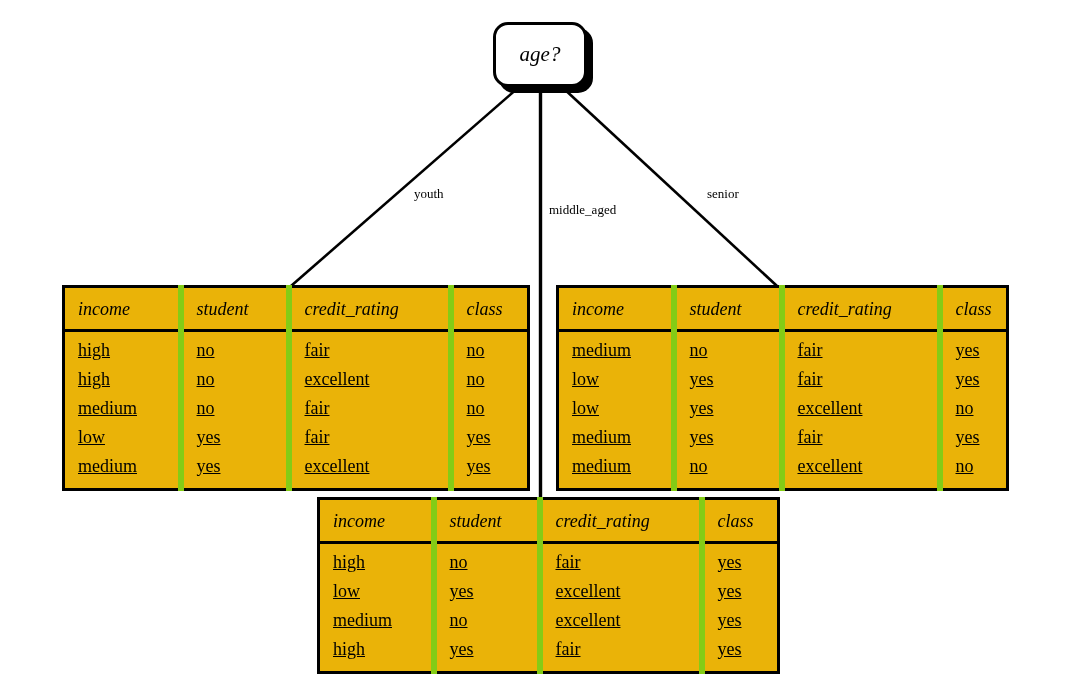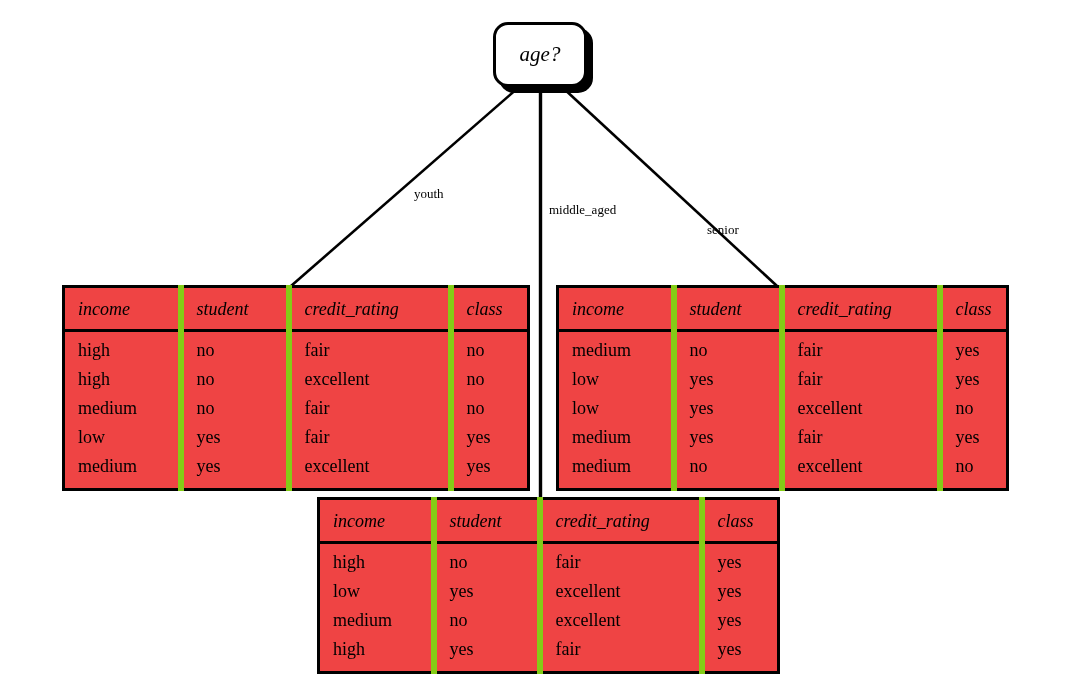--- a/index.html
+++ b/index.html
@@ -46,26 +46,26 @@
     font-size: 21px;
   }
   .branch-label {
     position: absolute;
     font-size: 13px;
     white-space: nowrap;
     z-index: 1;
   }
   .lbl-youth  { left: 414px; top: 186px; }
   .lbl-middle { left: 549px; top: 202px; }
-  .lbl-senior { left: 707px; top: 186px; margin-top: 36px; }
+  .lbl-senior { left: 707px; top: 186px; }
   table.dt {
     position: absolute;
     border-collapse: collapse;
     table-layout: fixed;
-    background: #ef4444;
+    background: #eab308;
     border: 3px solid #000000;
     font-family: "Liberation Serif", "DejaVu Serif", serif;
     font-size: 18px;
     color: #000000;
     z-index: 2;
   }
   .dt-left   { left: 62px;  top: 285px; }
   .dt-right  { left: 556px; top: 285px; }
   .dt-bottom { left: 317px; top: 497px; }
   table.dt th {
@@ -78,20 +78,21 @@
   }
   table.dt th + th,
   table.dt td + td {
     border-left: 6px solid #84cc16;
   }
   table.dt td {
     padding: 4px 6px 0 13px;
     line-height: 25px;
     vertical-align: top;
     white-space: nowrap;
+    text-decoration: underline;
   }
   table.dt tbody tr:first-child td { padding-top: 6px; }
   table.dt tbody tr:last-child td  { padding-bottom: 9px; }
 </style>
 </head>
 <body>
 
 <div class="canvas">
 
   <svg class="edges" viewBox="0 0 1089 690" xmlns="http://www.w3.org/2000/svg">

